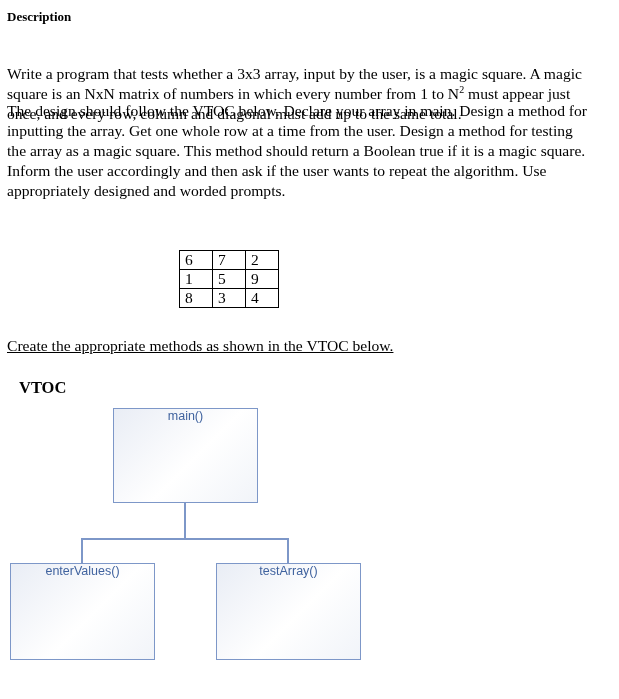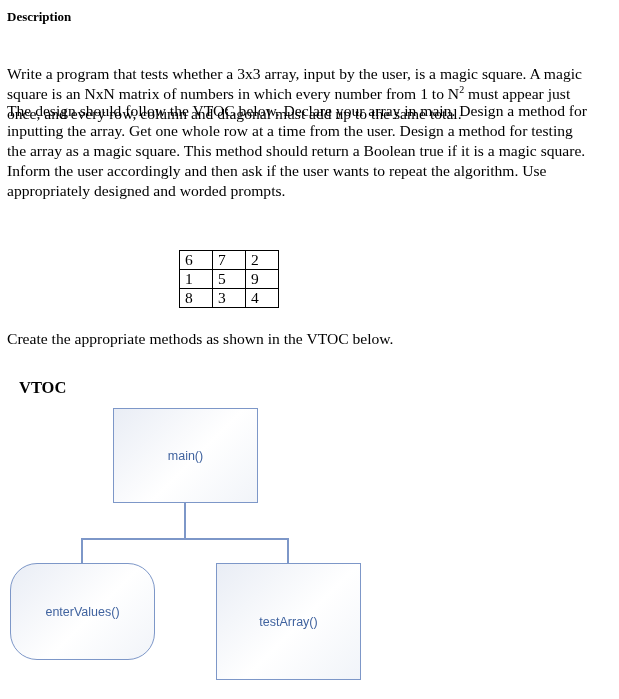--- a/index.html
+++ b/index.html
@@ -28,21 +28,21 @@
     white-space: pre-line;
   }
   .body-para sup {
     font-size: 10px;
     line-height: 0;
     vertical-align: super;
   }
   .para-intro   { top: 28px; margin-top: 36px; }
   .para-design  { top: 101px; }
   .para-test    { top: 212px; }
-  .para-create  { top: 329px; }
+  .para-create  { top: 336px; text-decoration: underline; }
   .vtoc-heading {
     position: absolute;
     left: 19px; top: 378px;
     font-size: 16.5px;
     font-weight: bold;
   }
   table.magic {
     position: absolute;
     left: 179px; top: 250px;
     border-collapse: collapse;
@@ -59,32 +59,31 @@
   }
   table.magic { border: 1.5px solid #000; }
 
   
   .vtoc-box {
     position: absolute;
     width: 145px; height: 95px;
     border: 1.5px solid #7d97c8;
     background: linear-gradient(135deg, #e9edf5 0%, #ffffff 55%, #f1f4f9 100%);
     display: flex;
-    align-items: center;
     justify-content: center;
     box-sizing: border-box;
   }
   .vtoc-box .box-label {
     font-family: "Liberation Sans", sans-serif;
     font-size: 12.5px;
     color: #40639f;
   }
   .box-main  { left: 113px; top: 408px; }
-  .box-left  { left: 10px;  top: 563px; height: 97px; border-radius: 27px; }
-  .box-right { left: 216px; top: 563px; height: 117px; }
+  .box-left  { left: 10px;  top: 563px; height: 97px; }
+  .box-right { left: 216px; top: 563px; height: 97px; }
   .connector { position: absolute; background: #7d97c8; }
   .conn-stem       { left: 184px; top: 503px; width: 2px;  height: 36px; }
   .conn-horizontal { left: 81px;  top: 538px; width: 208px; height: 2px; }
   .conn-left-drop  { left: 81px;  top: 538px; width: 2px;  height: 26px; }
   .conn-right-drop { left: 287px; top: 538px; width: 2px;  height: 26px; }
 </style>
 </head>
 <body>
 
 <div class="page">

